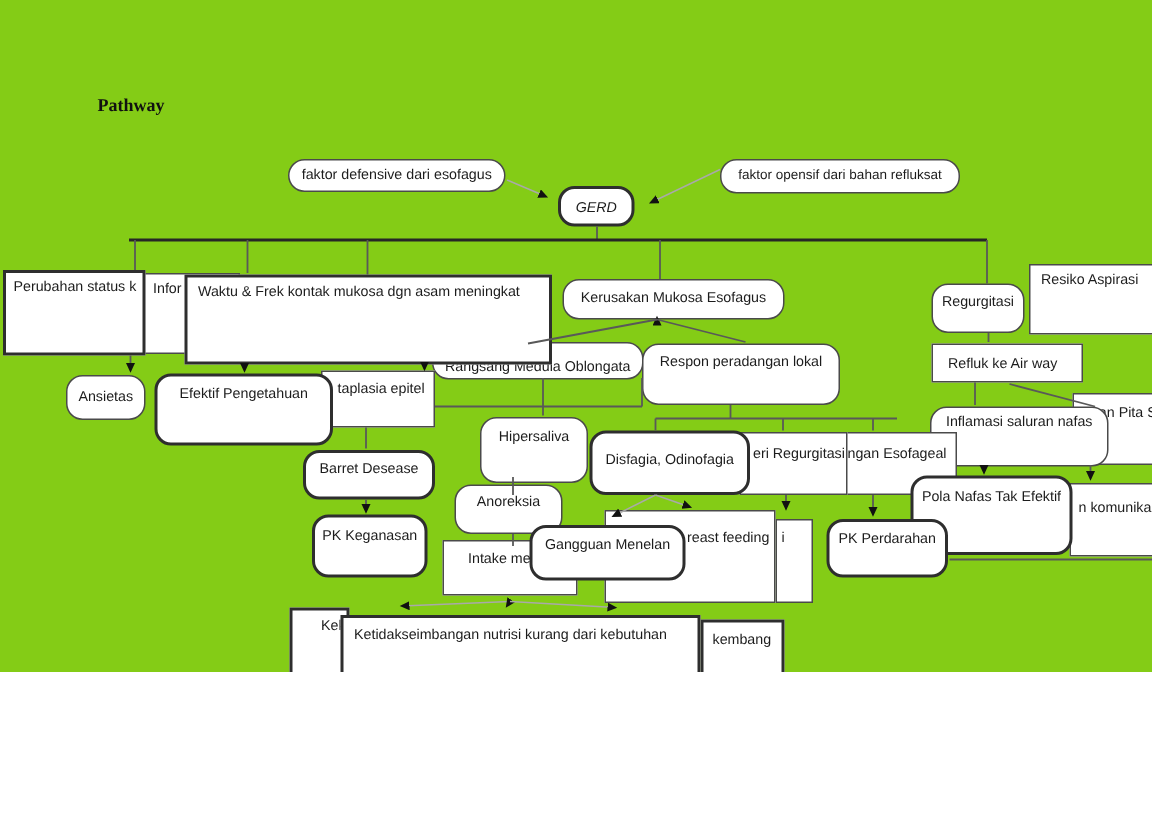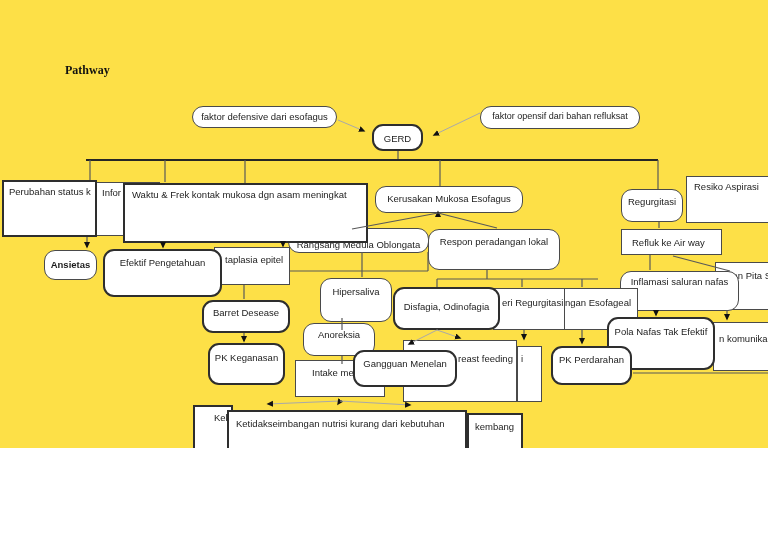--- a/index.html
+++ b/index.html
@@ -1,16 +1,16 @@
 <!DOCTYPE html>
 <html><head>
 <meta charset="utf-8">
 <style>
   html,body{margin:0;padding:0;background:#fff;}
-  #page{position:relative;width:768px;height:448px;background:#fde047;overflow:hidden;
+  #page{position:relative;width:768px;height:448px;background:#84cc16;overflow:hidden;
         font-family:"Liberation Sans", sans-serif;color:#1c1c1c;}
   .title{position:absolute;left:65px;top:63px;font-family:"Liberation Serif", serif;
          font-weight:bold;font-size:12px;color:#111;}
   .node{position:absolute;background:#fff;border:1px solid #4a4a4a;box-sizing:border-box;
         font-size:9.5px;line-height:11px;overflow:hidden;white-space:nowrap;
         padding:4px 3px 0 5px;}
   .b2{border-width:2px;border-color:#2e2e2e;}
   .ctr{text-align:center;padding-left:2px;padding-right:2px;border-radius:11px;}
   svg.wires{position:absolute;left:0;top:0;z-index:50;pointer-events:none;}
   .ln{stroke:#595959;stroke-width:1.2;}
@@ -18,35 +18,35 @@
   .lt{stroke:#a9a9a9;stroke-width:1;}
 </style>
 </head>
 <body>
 
 <div id="page">
 
   <div class="title">Pathway</div>
 
   <div class="node ctr" style="left:192px;top:106px;width:145px;height:22px;z-index:10;">faktor defensive dari esofagus</div>
-  <div class="node ctr b2" style="left:372px;top:124px;width:51px;height:27px;z-index:10;padding-top:7px;">GERD</div>
+  <div class="node ctr b2" style="left:372px;top:124px;width:51px;height:27px;z-index:10;padding-top:7px;font-style:italic;">GERD</div>
   <div class="node ctr" style="left:480px;top:106px;width:160px;height:23px;z-index:10;font-size:9px;">faktor opensif  dari bahan refluksat</div>
 
   <div class="node b2" style="left:2px;top:180px;width:95px;height:57px;z-index:10;">Perubahan status k</div>
   <div class="node" style="left:95px;top:182px;width:65px;height:54px;z-index:5;padding-left:6px;">Infor</div>
   <div class="node b2" style="left:123px;top:183px;width:245px;height:60px;z-index:12;padding-left:7px;">Waktu &amp; Frek kontak mukosa dgn asam meningkat</div>
   <div class="node ctr" style="left:375px;top:186px;width:148px;height:27px;z-index:10;padding-top:6px;">Kerusakan Mukosa Esofagus</div>
   <div class="node ctr" style="left:621px;top:189px;width:62px;height:33px;z-index:10;padding-top:6px;">Regurgitasi</div>
   <div class="node" style="left:686px;top:176px;width:90px;height:47px;z-index:9;padding-left:7px;">Resiko Aspirasi</div>
 
   <div class="node ctr" style="left:288px;top:228px;width:141px;height:25px;z-index:5;padding-top:10px;">Rangsang Medula Oblongata</div>
   <div class="node ctr" style="left:428px;top:229px;width:132px;height:41px;z-index:11;padding-top:6px;">Respon peradangan lokal</div>
   <div class="node" style="left:621px;top:229px;width:101px;height:26px;z-index:10;padding-left:10px;padding-top:7px;">Refluk ke Air way</div>
 
-  <div class="node ctr" style="left:44px;top:250px;width:53px;height:30px;z-index:10;padding-top:8px;font-weight:bold;">Ansietas</div>
+  <div class="node ctr" style="left:44px;top:250px;width:53px;height:30px;z-index:10;padding-top:8px;">Ansietas</div>
   <div class="node ctr b2" style="left:103px;top:249px;width:119px;height:48px;z-index:12;padding-top:6px;">Efektif Pengetahuan</div>
   <div class="node" style="left:214px;top:247px;width:76px;height:38px;z-index:5;padding-left:10px;padding-top:6px;">taplasia epitel</div>
   <div class="node ctr" style="left:620px;top:271px;width:119px;height:40px;z-index:4;">Inflamasi saluran nafas</div>
   <div class="node" style="left:715px;top:262px;width:78px;height:48px;z-index:3;padding-left:6px;padding-top:7px;">ngan Pita S</div>
 
   <div class="node ctr" style="left:320px;top:278px;width:72px;height:44px;z-index:10;padding-top:7px;">Hipersaliva</div>
   <div class="node ctr b2" style="left:393px;top:287px;width:107px;height:43px;z-index:12;padding-top:12px;text-align:center;">Disfagia, Odinofagia</div>
   <div class="node" style="left:493px;top:288px;width:72px;height:42px;z-index:8;padding-left:8px;padding-top:8px;">eri Regurgitasi</div>
   <div class="node" style="left:556px;top:288px;width:82px;height:42px;z-index:6;padding-left:8px;padding-top:8px;">ngan Esofageal</div>
   <div class="node ctr b2" style="left:202px;top:300px;width:88px;height:33px;z-index:10;padding-top:5px;">Barret Desease</div>

